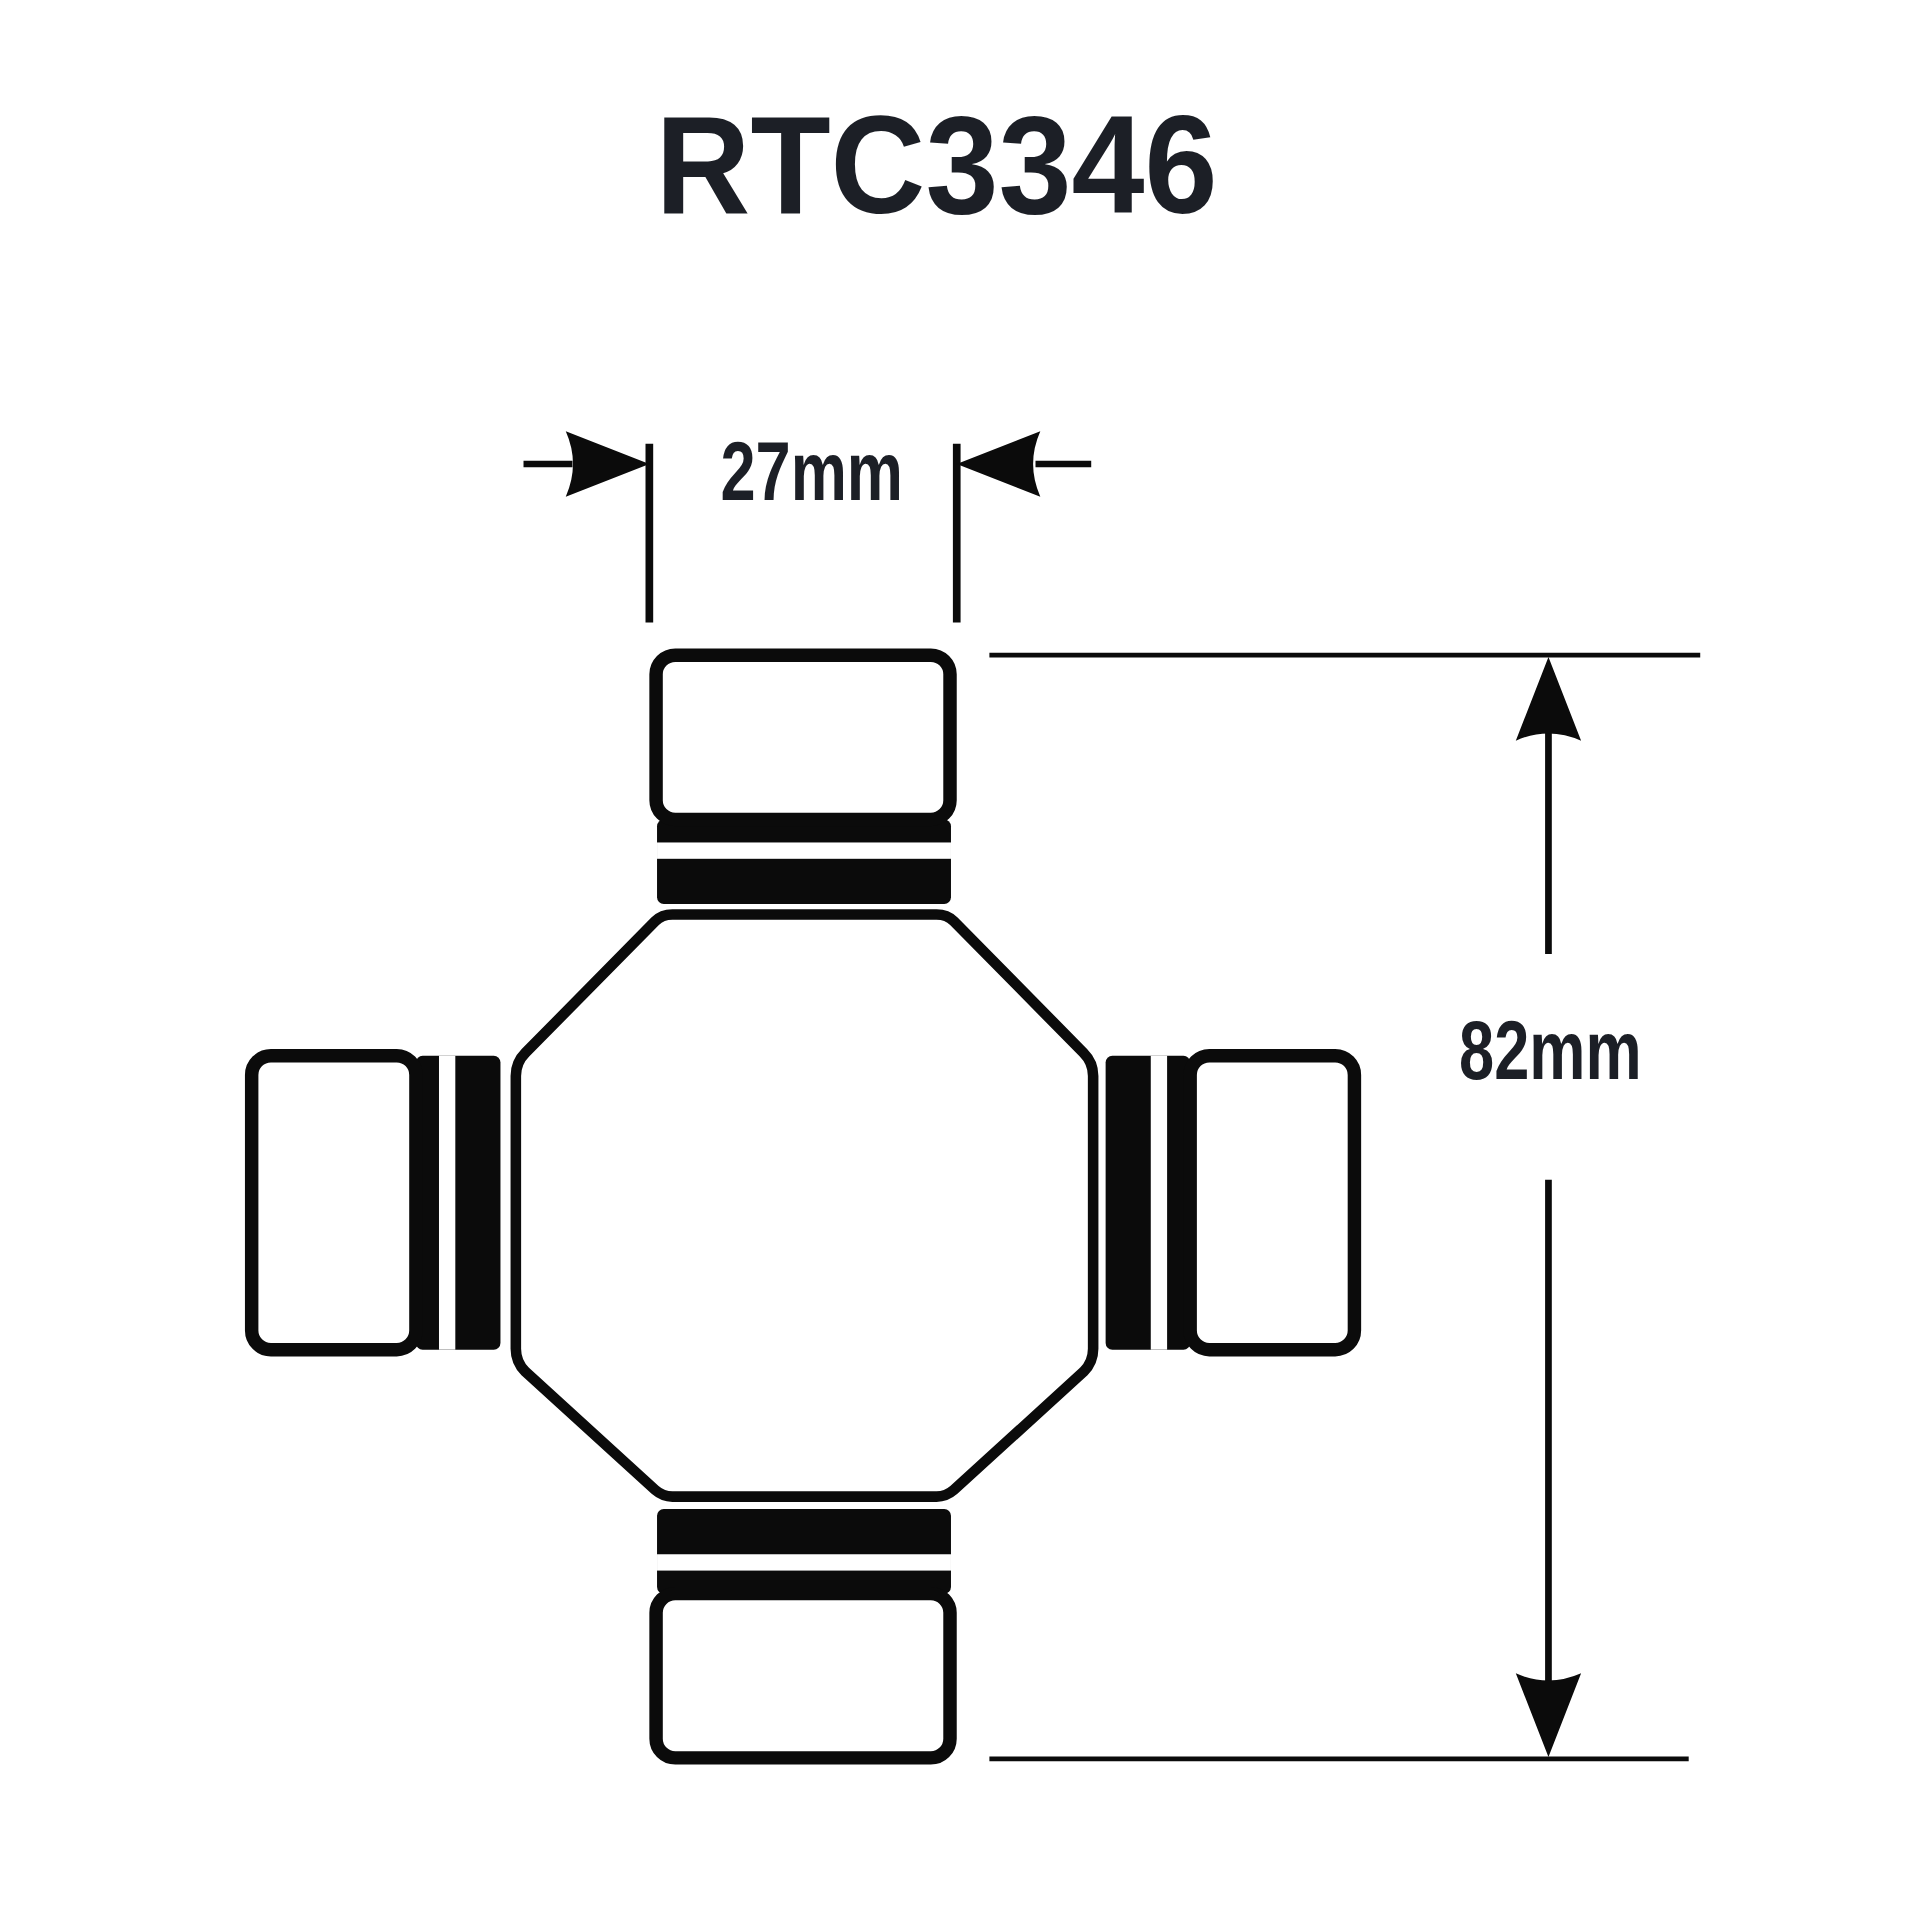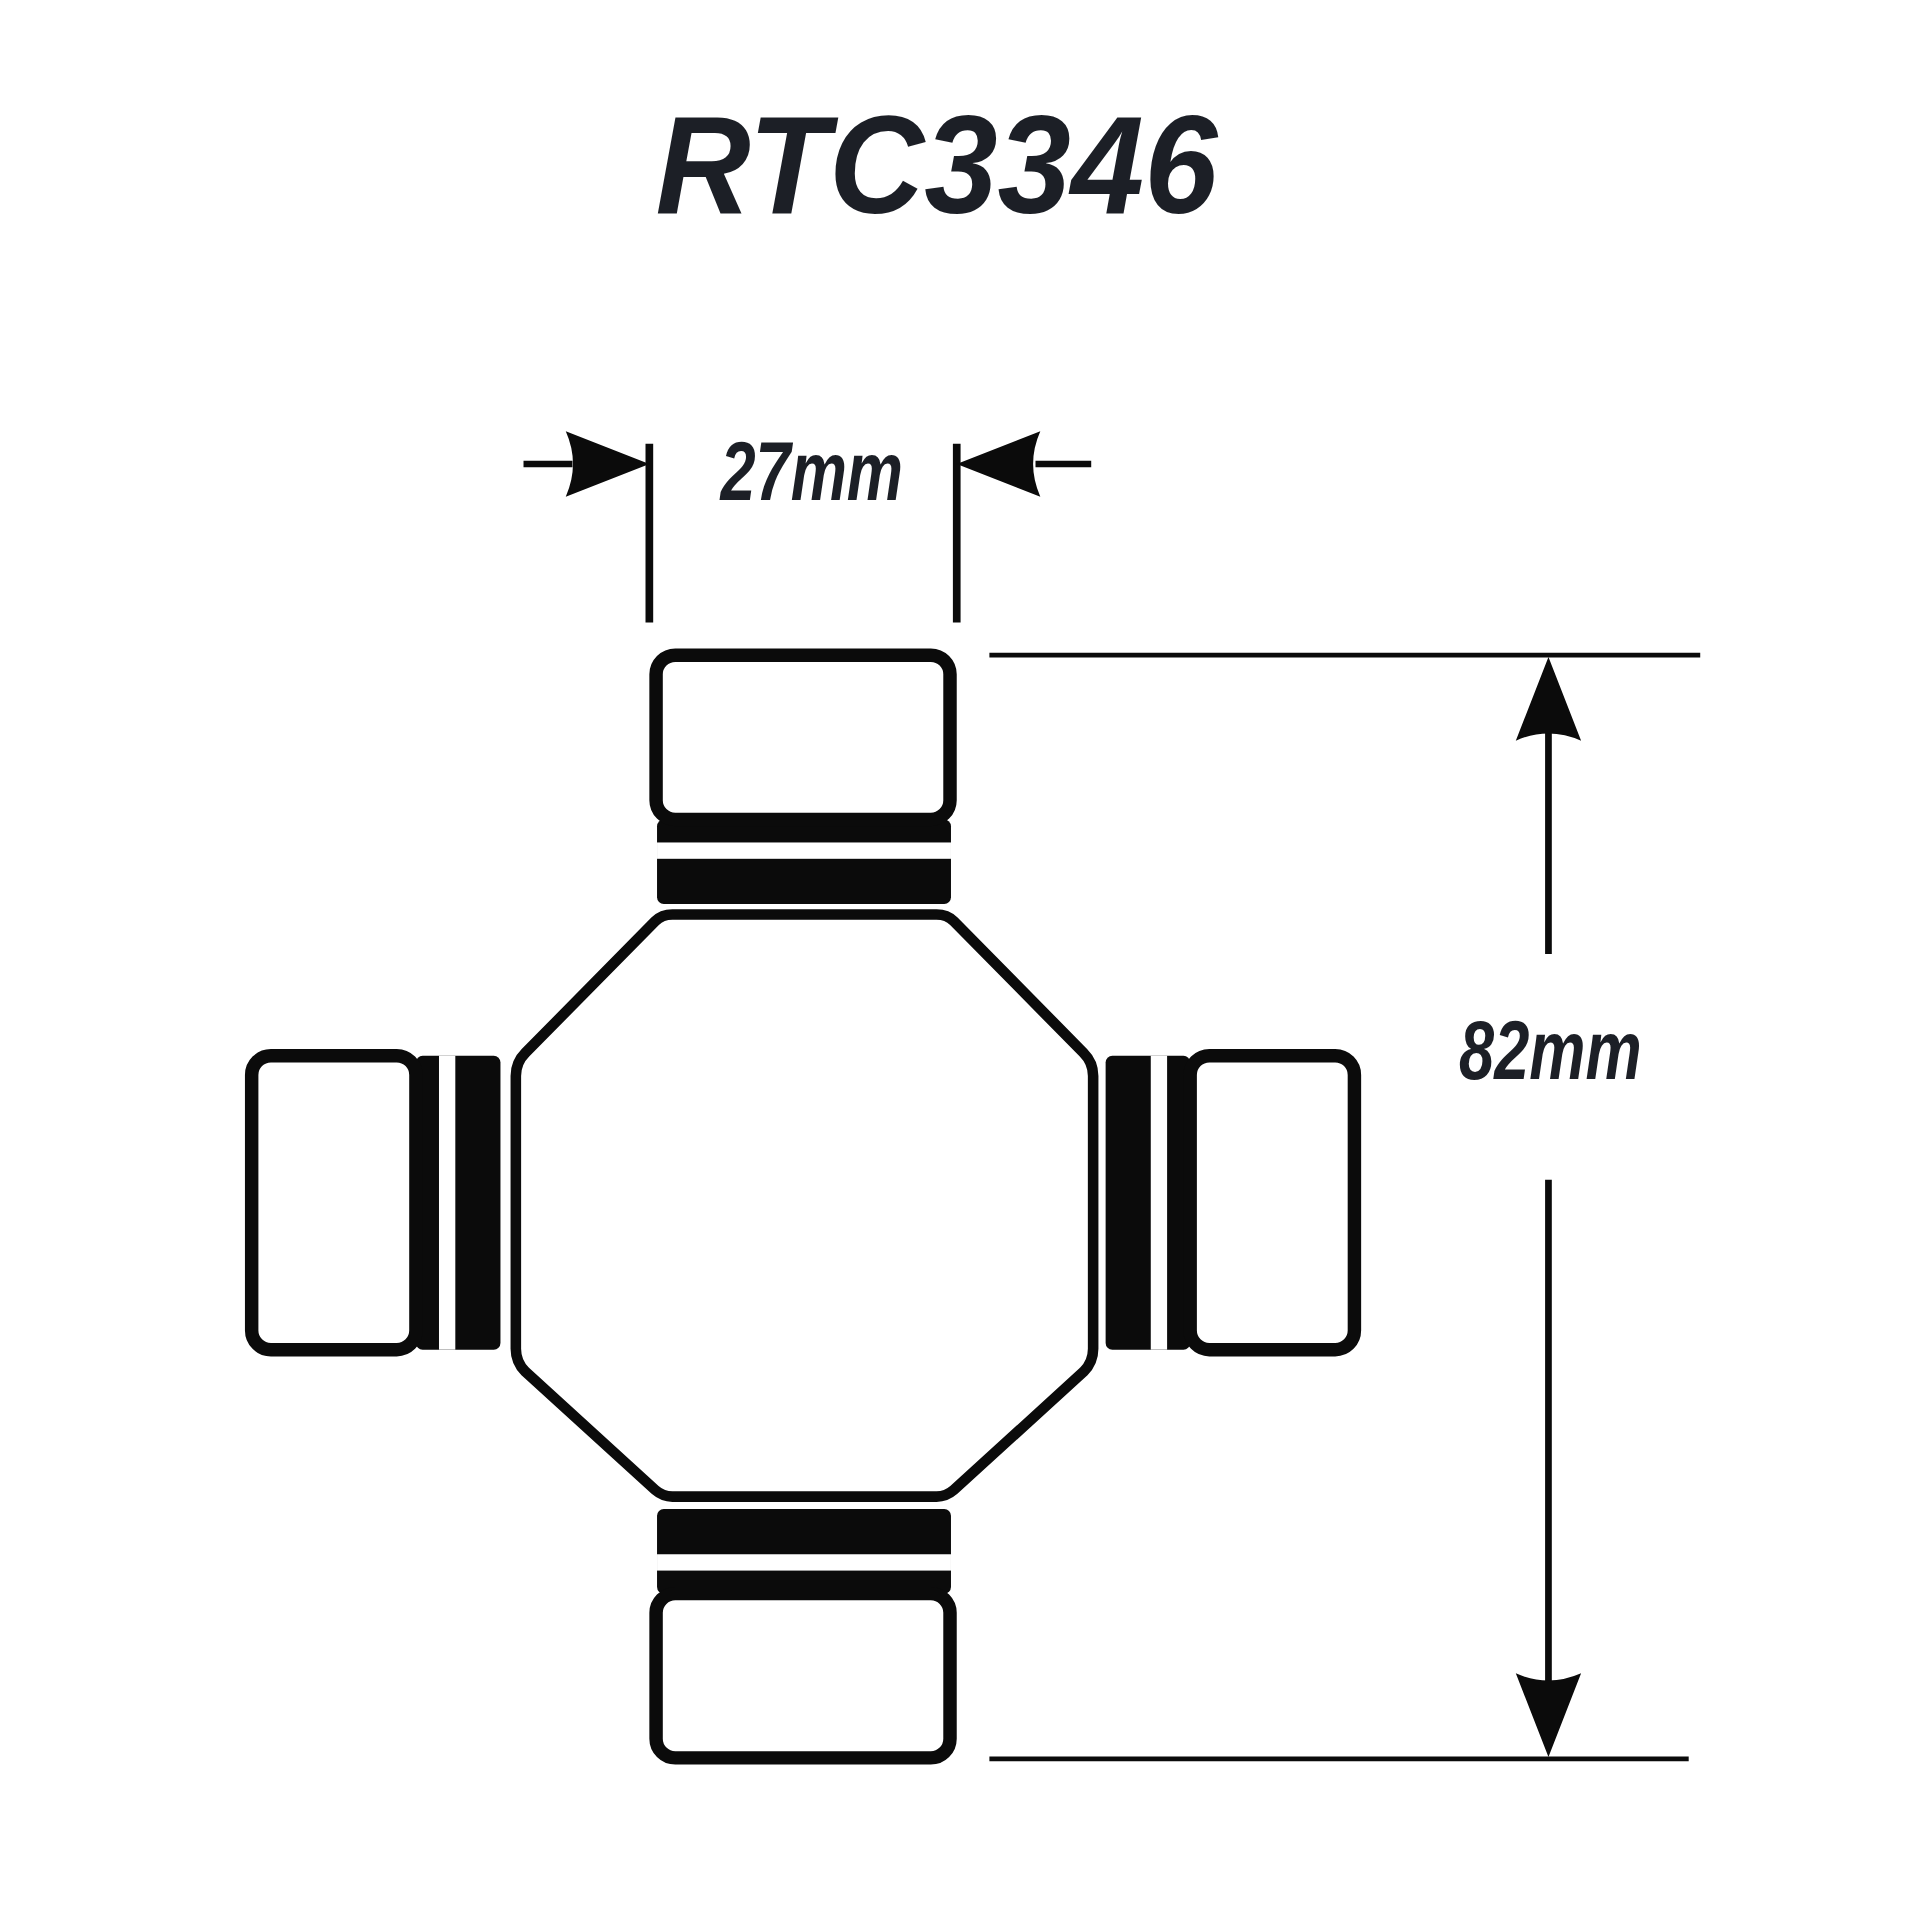--- a/index.html
+++ b/index.html
@@ -2,21 +2,20 @@
 <html style="--ink: #0b0b0b; --text: #1c1f26; --bg: #ffffff;"><head>
 <meta charset="utf-8">
 <style>
   html,body{margin:0;padding:0;background:#ffffff;}
   .canvas{
     position:relative;
     width:1925px;height:1836px;
     background:var(--bg,#ffffff);
     font-family:"Liberation Sans", sans-serif;
     overflow:hidden;
-    font-style:italic;
   }
   svg{display:block;}
   .ink-stroke{stroke:var(--ink,#0b0b0b);fill:none;}
   .ink-fill{fill:var(--ink,#0b0b0b);stroke:none;}
   .white-fill{fill:var(--bg,#ffffff);}
   .outlined{stroke:var(--ink,#0b0b0b);fill:var(--bg,#ffffff);}
   text{
     fill:var(--text,#1c1f26);
     font-weight:bold;
     font-family:"Liberation Sans", sans-serif;

